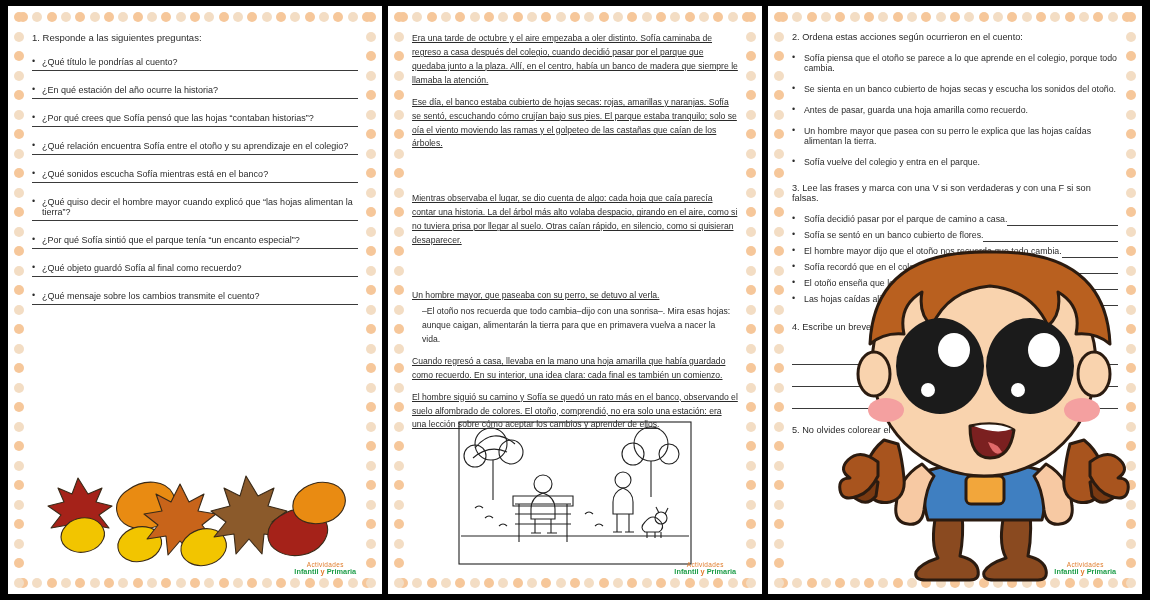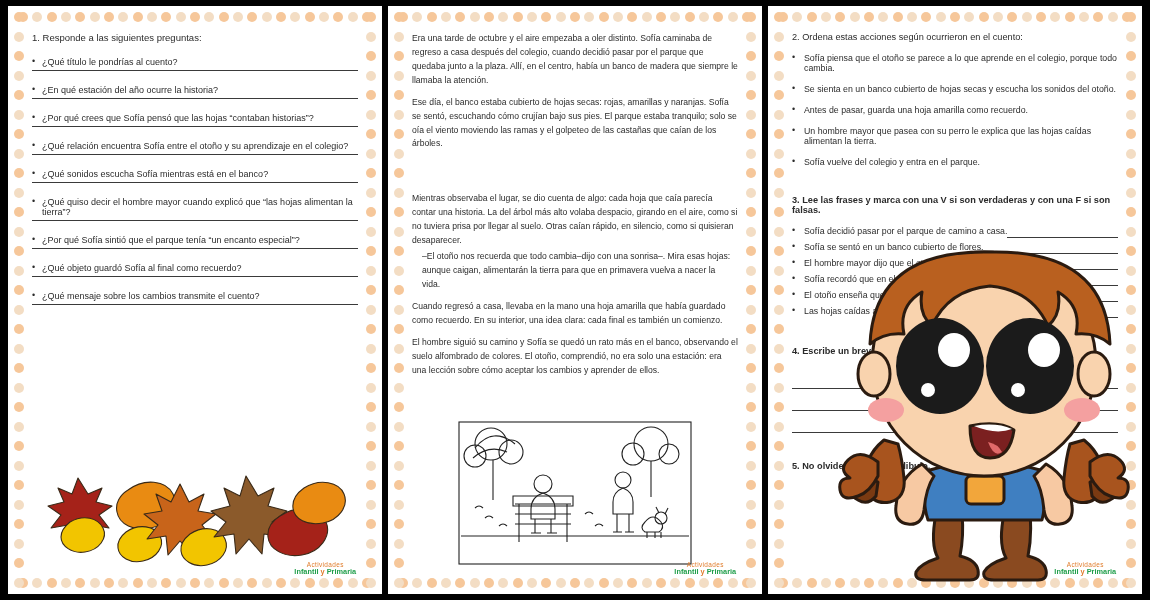--- a/index.html
+++ b/index.html
@@ -12,25 +12,25 @@
   .dots.left{top:6px;bottom:6px;left:6px;width:10px;flex-direction:column;}
   .dots.right{top:6px;bottom:6px;right:6px;width:10px;flex-direction:column;}
   .dot{width:10px;height:10px;border-radius:50%;background:#f6c79a;}
   .dot.alt{background:#f3ddc4;}
   .content{position:absolute;top:26px;left:24px;right:24px;bottom:26px;}
   .qtitle{font-size:9.5px;color:#2b2b2b;margin:0 0 14px 0;}
   .qitem{font-size:9px;color:#2b2b2b;margin:0 0 3px 0;display:flex;align-items:flex-start;}
   .bullet{display:inline-block;width:10px;flex:0 0 10px;text-align:left;font-size:9px;line-height:1.1;}
   .qtext{flex:1 1 auto;}
   .rule{border-bottom:1px solid #3a3a3a;height:0;margin:0 0 14px 0;}
-  .para{font-size:8.6px;line-height:1.62;color:#2b2b2b;margin:0 0 8px 0;text-align:left;}
+  .para{font-size:8.6px;line-height:1.62;color:#2b2b2b;margin:0 0 8px 0;text-align:left;text-decoration:underline;}
   .para.tight{margin-bottom:2px;margin-top:41px;}
   .dialog{font-size:8.6px;line-height:1.62;color:#2b2b2b;margin:0 4px 8px 10px;}
   .sec-title{font-size:9.2px;color:#2b2b2b;margin:0 0 11px 0;}
-  .sec-title.mid{margin-top:28px;font-weight:bold;}
+  .sec-title.mid{margin-top:16px;}
   .li{font-size:8.8px;color:#2b2b2b;margin:0 0 11px 0;display:flex;}
   .li .bullet{width:12px;flex:0 0 12px;}
   .tf{font-size:8.8px;color:#2b2b2b;margin:0 0 4px 0;display:flex;}
   .tf .bullet{width:12px;flex:0 0 12px;}
   .tf .rline{flex:1 1 auto;border-bottom:1px solid #3a3a3a;height:11px;}
   .writelines{margin-top:6px;}
   .writelines .wl{border-bottom:1px solid #3a3a3a;height:21px;}
   .brand{position:absolute;right:26px;bottom:18px;text-align:center;transform:scale(.92);transform-origin:bottom right;}
   .brand .b1{font-size:7px;color:#e07b2a;letter-spacing:.4px;}
   .brand .b2{font-size:8px;color:#1f9e4a;font-weight:bold;}
@@ -359,20 +359,21 @@
         <span class="dot"></span>
         <span class="dot alt"></span>
         <span class="dot"></span>
         <span class="dot alt"></span>
       </div>
 
     <div class="content">
       <div class="para">Era una tarde de octubre y el aire empezaba a oler distinto. Sofía caminaba de regreso a casa después del colegio, cuando decidió pasar por el parque que quedaba junto a la plaza. Allí, en el centro, había un banco de madera que siempre le llamaba la atención.</div>
       <div class="para">Ese día, el banco estaba cubierto de hojas secas: rojas, amarillas y naranjas. Sofía se sentó, escuchando cómo crujían bajo sus pies. El parque estaba tranquilo; solo se oía el viento moviendo las ramas y el golpeteo de las castañas que caían de los árboles.</div>
       <div class="para tight">Mientras observaba el lugar, se dio cuenta de algo: cada hoja que caía parecía contar una historia. La del árbol más alto volaba despacio, girando en el aire, como si no tuviera prisa por llegar al suelo. Otras caían rápido, en silencio, como si quisieran desaparecer.</div>
+      <div class="para tight">Un hombre mayor, que paseaba con su perro, se detuvo al verla.</div>
       <div class="dialog">–El otoño nos recuerda que todo cambia–dijo con una sonrisa–. Mira esas hojas: aunque caigan, alimentarán la tierra para que en primavera vuelva a nacer la vida.</div>
       <div class="para">Cuando regresó a casa, llevaba en la mano una hoja amarilla que había guardado como recuerdo. En su interior, una idea clara: cada final es también un comienzo.</div>
       <div class="para">El hombre siguió su camino y Sofía se quedó un rato más en el banco, observando el suelo alfombrado de colores. El otoño, comprendió, no era solo una estación: era una lección sobre cómo aceptar los cambios y aprender de ellos.</div>
     </div>
 
     <svg class="illus-bench" viewBox="0 0 240 150">
       <g fill="none" stroke="#222" stroke-width="1.1">
         <rect x="4" y="4" width="232" height="142" stroke="#222"></rect>
         <path d="M20 30 q18-22 40-4 M18 40 q16-14 34-6"></path>
         <circle cx="36" cy="26" r="16"></circle>

